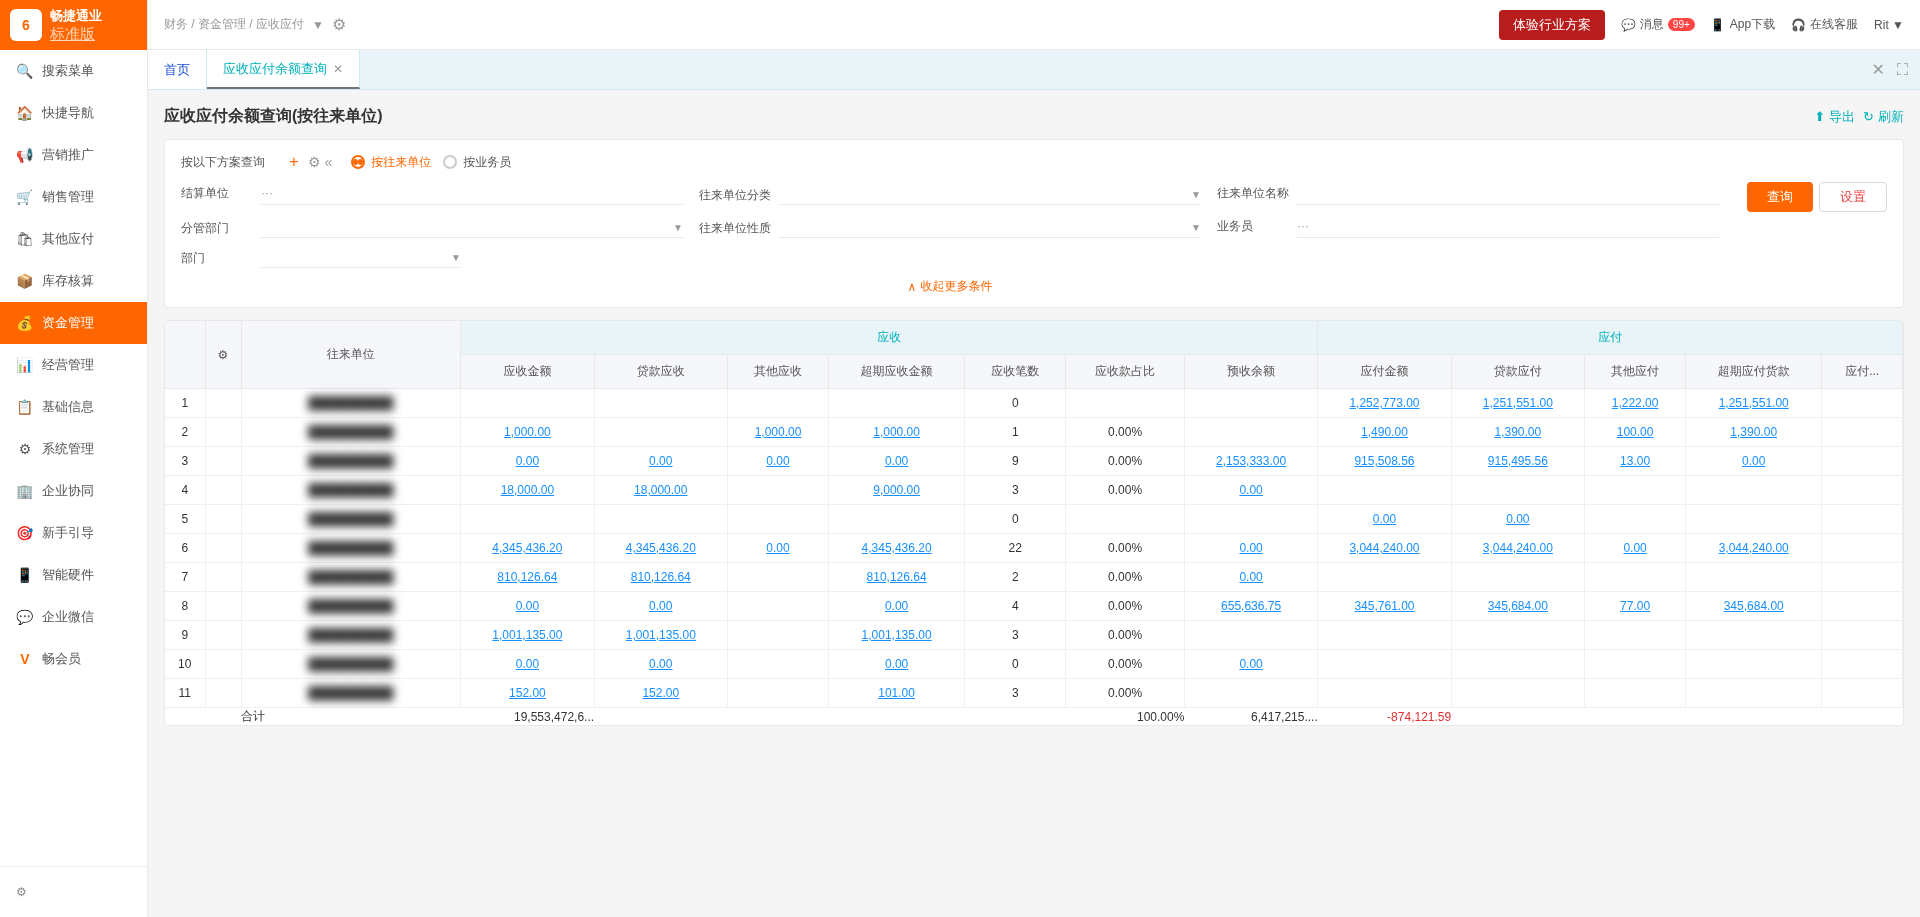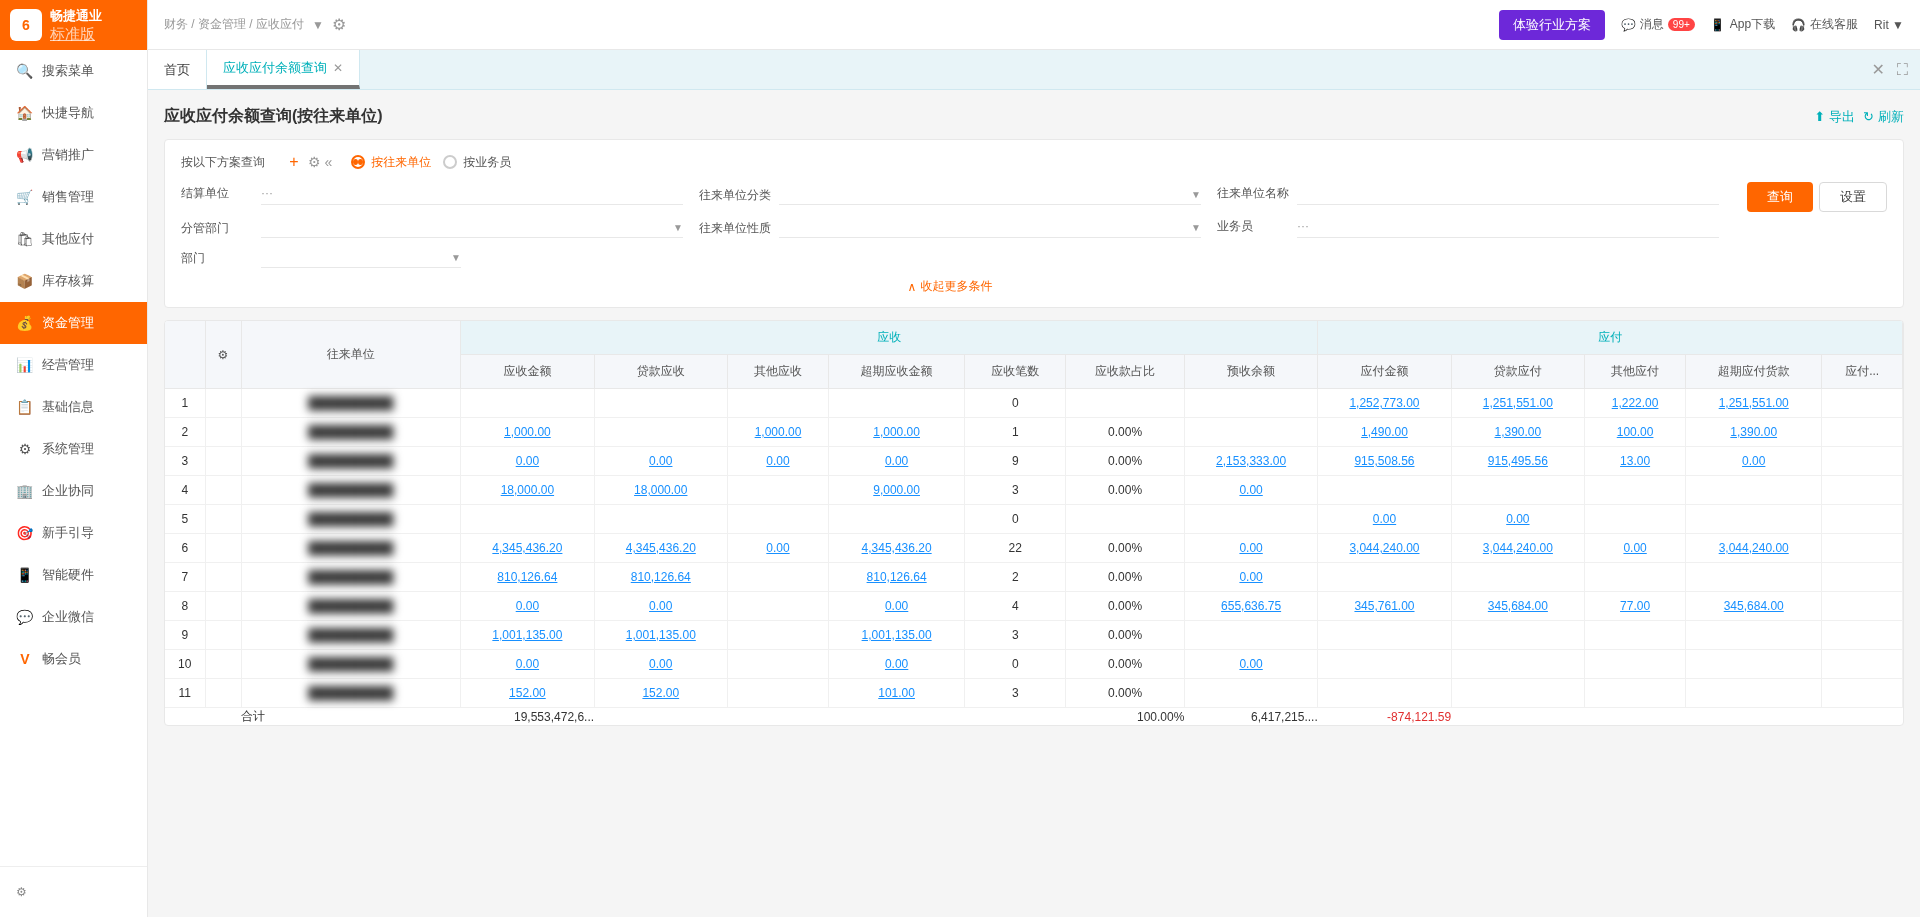--- a/index.html
+++ b/index.html
@@ -21,30 +21,30 @@
     .sidebar-bottom-item { display: flex; align-items: center; gap: 8px; padding: 8px 16px; cursor: pointer; color: #888; font-size: 12px; }
     
     
     .main-content { flex: 1; display: flex; flex-direction: column; overflow: hidden; }
     
     
     .topbar { height: 50px; background: #fff; border-bottom: 1px solid #e8e8e8; display: flex; align-items: center; padding: 0 16px; gap: 12px; }
     .topbar-nav { display: flex; align-items: center; gap: 8px; flex: 1; }
     .topbar-breadcrumb { color: #999; font-size: 12px; display: flex; align-items: center; gap: 4px; }
     .topbar-actions { display: flex; align-items: center; gap: 16px; }
-    .btn-solution { background: #6d28d9; color: #fff; border: none; padding: 6px 14px; border-radius: 4px; cursor: pointer; font-size: 13px; }
+    .btn-solution { background: #b91c1c; color: #fff; border: none; padding: 6px 14px; border-radius: 4px; cursor: pointer; font-size: 13px; }
     .topbar-icon-btn { display: flex; align-items: center; gap: 4px; color: #555; cursor: pointer; font-size: 12px; }
     .badge { background: #ff4444; color: #fff; border-radius: 10px; padding: 1px 5px; font-size: 10px; min-width: 18px; text-align: center; }
     .topbar-user { color: #555; font-size: 12px; cursor: pointer; }
     
     
     .tab-bar { height: 40px; background: #e8f4f8; border-bottom: 1px solid #d0e8f0; display: flex; align-items: stretch; }
     .tab-item { display: flex; align-items: center; gap: 6px; padding: 0 16px; cursor: pointer; font-size: 13px; color: #555; border-right: 1px solid #d0e8f0; }
-    .tab-item.home { background: #fff; color: #404040; }
-    .tab-item.active { background: #fff; color: #00b0b9; border-bottom: 4px solid #737373; }
+    .tab-item.home { background: #fff; color: #1d4ed8; }
+    .tab-item.active { background: #fff; color: #00b0b9; border-bottom: 2px solid #737373; }
     .tab-close { color: #999; font-size: 12px; cursor: pointer; }
     .tab-window-controls { margin-left: auto; display: flex; align-items: center; padding: 0 12px; gap: 12px; }
     
     
     .page-content { flex: 1; background: #f5f5f5; overflow: auto; padding: 16px; }
     
     
     .page-header { display: flex; align-items: center; justify-content: space-between; margin-bottom: 12px; }
     .page-title { font-size: 16px; font-weight: bold; color: #333; }
     .header-actions { display: flex; gap: 8px; }
@@ -68,21 +68,21 @@
     .radio-dot.active { border-color: #ff6600; }
     .radio-dot.active::after { content: ''; width: 6px; height: 6px; background: #ff6600; border-radius: 50%; }
     .filter-field { display: flex; align-items: center; flex: 1; min-width: 200px; }
     .filter-field-label { color: #555; font-size: 12px; width: 80px; flex-shrink: 0; }
     .filter-input { flex: 1; border: none; border-bottom: 1px solid #e8e8e8; padding: 4px 0; font-size: 12px; outline: none; color: #333; }
     .filter-select { flex: 1; border: none; border-bottom: 1px solid #e8e8e8; padding: 4px 0; font-size: 12px; display: flex; align-items: center; justify-content: space-between; cursor: pointer; }
     .filter-arrow { color: #999; font-size: 10px; }
     .collapse-btn { display: flex; align-items: center; gap: 4px; color: #ff6600; cursor: pointer; font-size: 12px; }
     .action-buttons { display: flex; flex-direction: row; gap: 6px; margin-left: 12px; }
     .btn-query { background: #ff6600; color: #fff; border: none; padding: 6px 20px; border-radius: 4px; cursor: pointer; font-size: 13px; }
-    .btn-settings { background: #fff; color: #404040; border: 1px solid #d9d9d9; padding: 5px 20px; border-radius: 4px; cursor: pointer; font-size: 13px; }
+    .btn-settings { background: #fff; color: #ef4444; border: 1px solid #d9d9d9; padding: 5px 20px; border-radius: 4px; cursor: pointer; font-size: 13px; }
     
     
     .table-container { background: #fff; border: 1px solid #e8e8e8; border-radius: 4px; overflow: auto; }
     .data-table { width: 100%; border-collapse: collapse; font-size: 12px; min-width: 1600px; }
     .data-table thead tr th { background: #f5f7fa; border-bottom: 1px solid #e8e8e8; border-right: 1px solid #e8e8e8; padding: 8px 10px; text-align: center; color: #555; font-weight: normal; white-space: nowrap; }
     .data-table thead tr:first-child th { font-weight: 500; }
     .data-table .th-group { background: #e8f4f8; color: #00b0b9; }
     .data-table tbody tr td { border-bottom: 1px solid #f0f0f0; border-right: 1px solid #f0f0f0; padding: 7px 10px; text-align: center; color: #333; white-space: nowrap; }
     .cell-link { color: #1890ff; text-decoration: underline; cursor: pointer; }
     .cell-num { text-align: right; }

